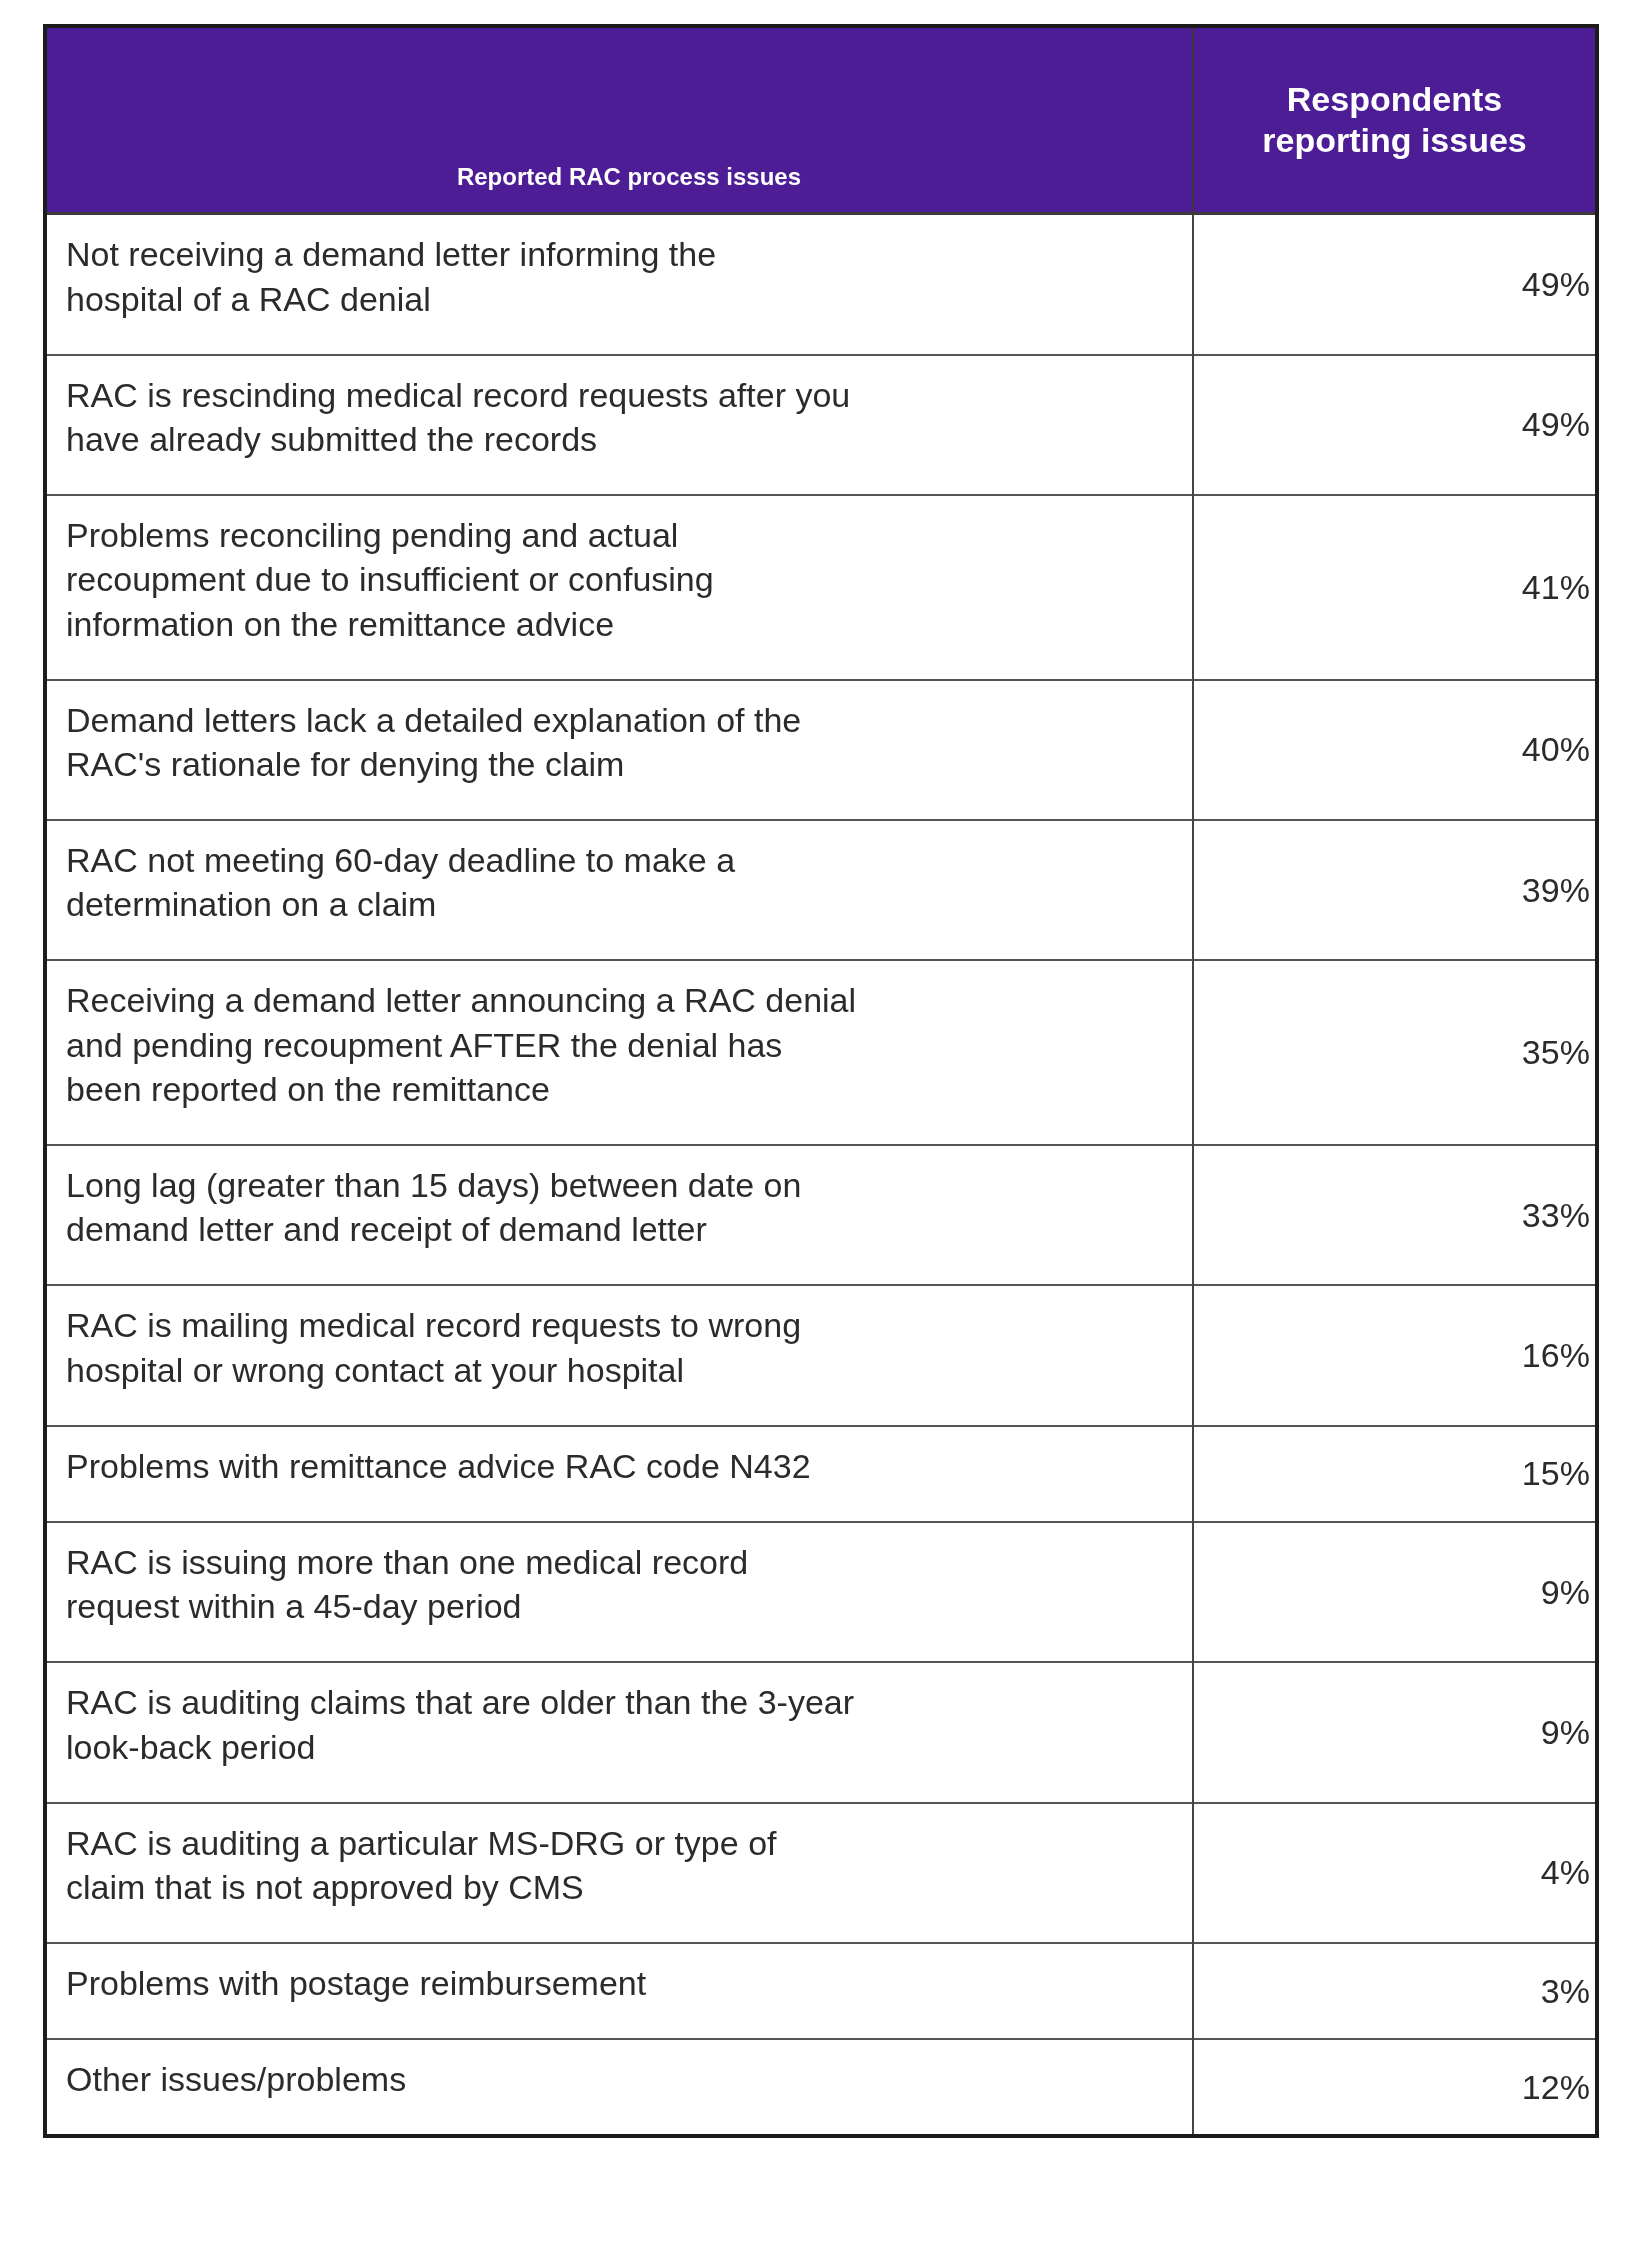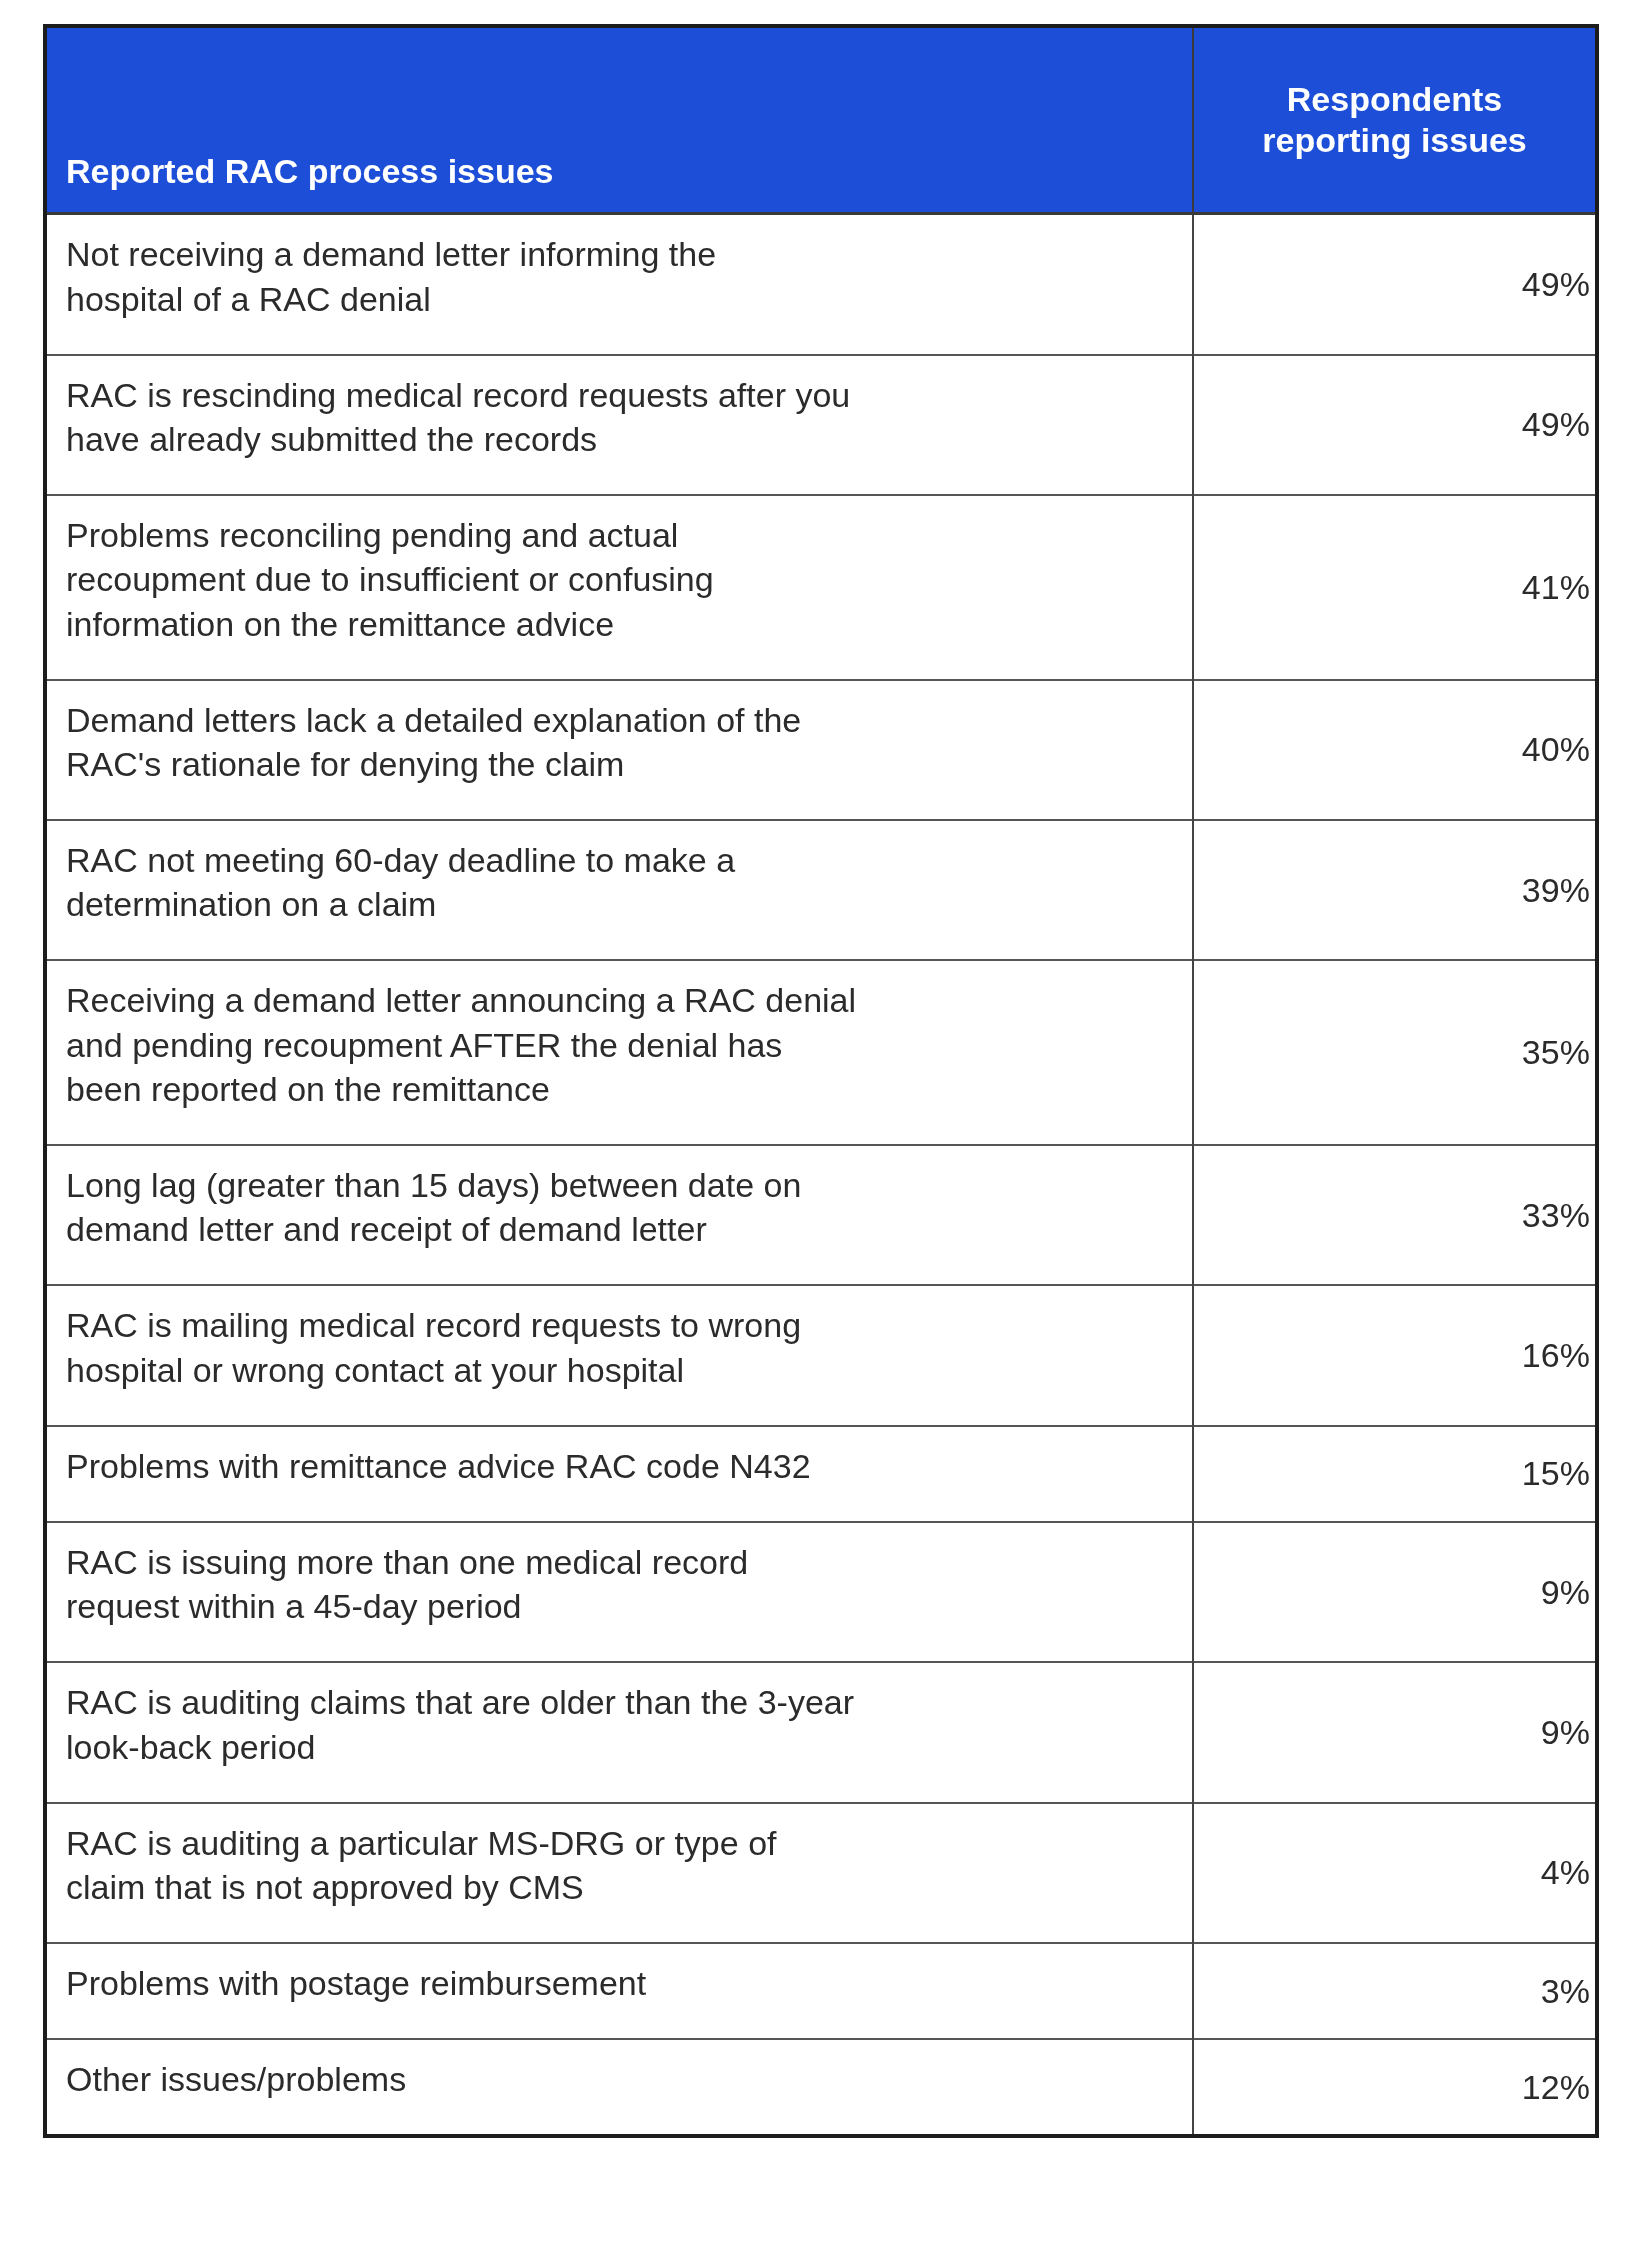--- a/index.html
+++ b/index.html
@@ -35,31 +35,31 @@
     border-collapse: collapse;
     table-layout: fixed;
     border: 4.3px solid #1c1c1c;
     background: #ffffff;
   }
 
   table.rac-table col.col-issue { width: 1148px; }
   table.rac-table col.col-pct   { width: 404px; }
 
   thead th {
-    background: #1d4ed8;
+    background: #4c1d95;
     color: #ffffff;
     font-weight: bold;
     border-bottom: 3.4px solid #3a3a3a;
     padding: 0;
     vertical-align: middle;
   }
 
   th.head-issue {
-    text-align: left;
-    font-size: 34px;
+    text-align: center;
+    font-size: 24px;
     padding: 15.4px 0 15.4px 19px;
     height: 147px;
     line-height: 1.12;
     border-right: 2.6px solid #3a3a3a;
     vertical-align: bottom;
     padding-bottom: 22px;
   }
 
   th.head-pct {
     text-align: center;

